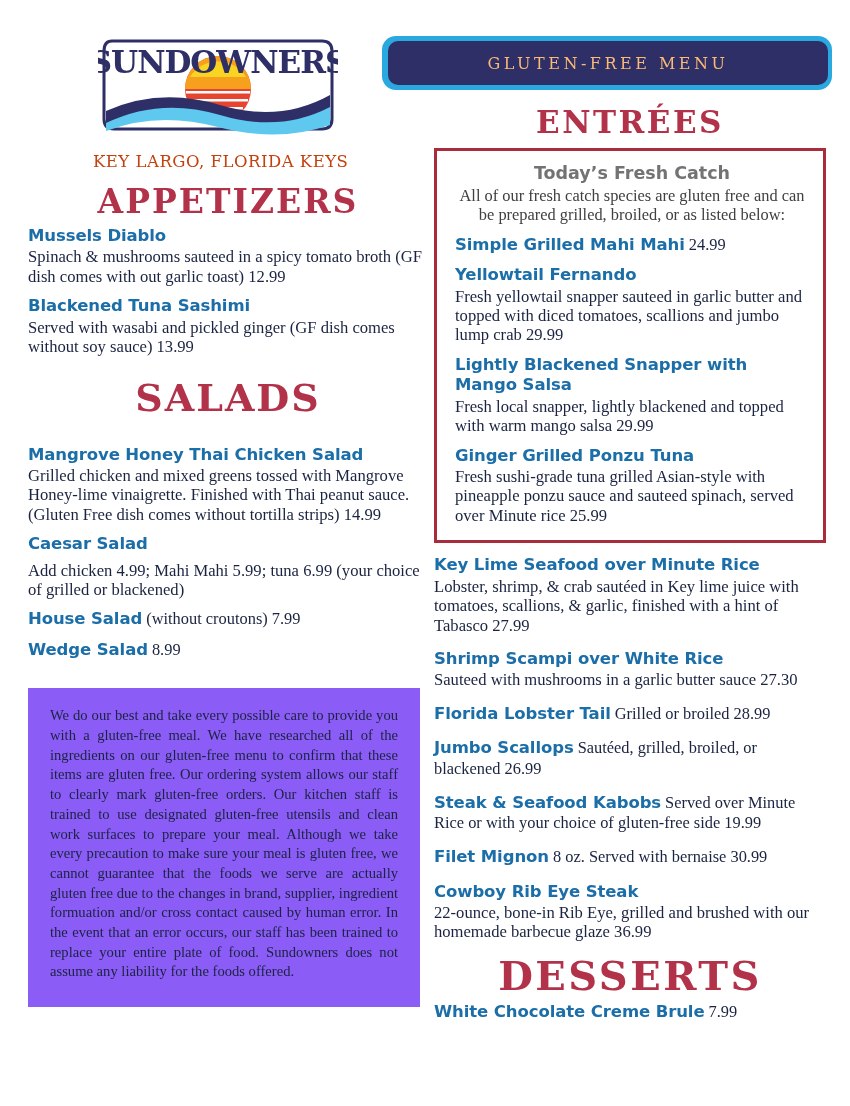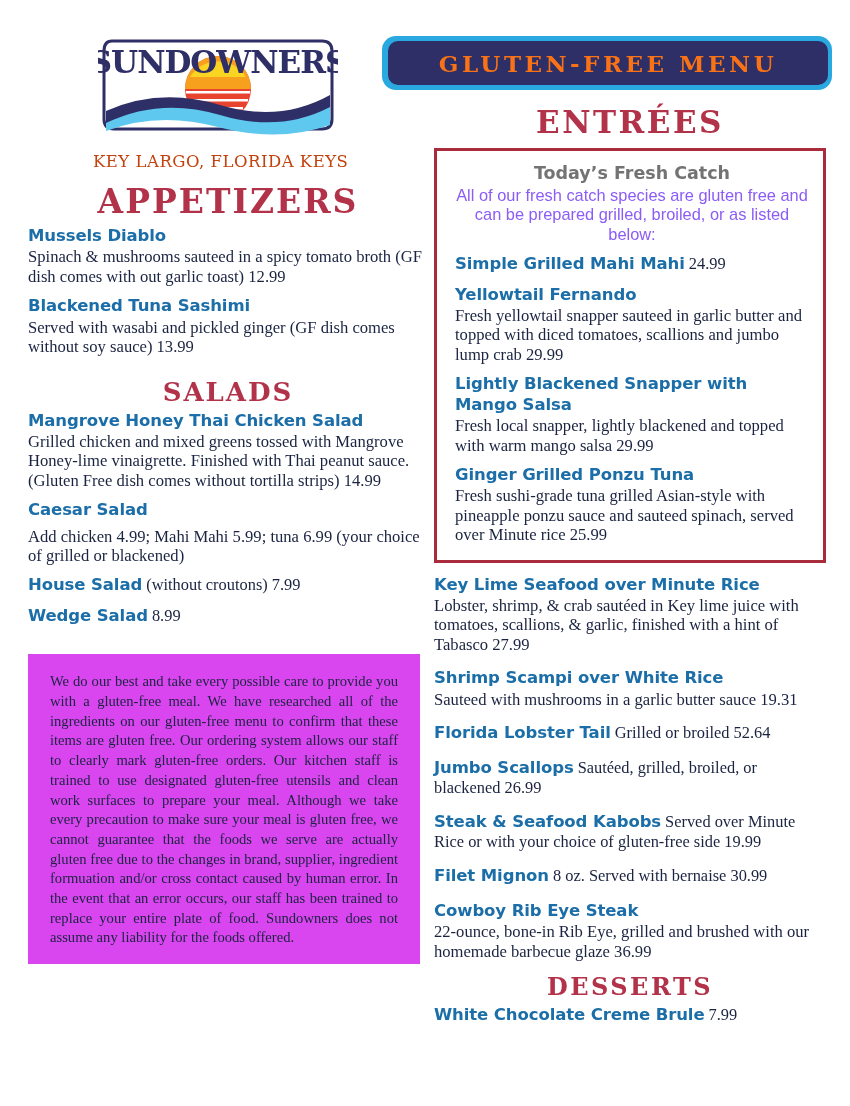--- a/index.html
+++ b/index.html
@@ -38,40 +38,40 @@
     padding: 5px 4px 5px 6px;
   }
   .banner-inner {
     width: 100%; height: 100%;
     background: #2e2f66;
     border-radius: 10px;
     display: flex; align-items: center; justify-content: center;
   }
   .banner-text {
     font-family: "DejaVu Serif", serif;
-    font-weight: bold;
-    font-size: 23px;
+    font-weight: normal;
+    font-size: 16px;
     letter-spacing: 3.5px;
-    color: #f97316;
+    color: #fdba74;
     white-space: nowrap;
   }
 
   
   .section-head {
     font-family: "DejaVu Serif", serif;
     font-weight: bold;
     color: #b2324a;
     text-align: center;
     letter-spacing: 2px;
     line-height: 1;
   }
   .sh-appetizers { font-size: 33px; margin: 14px 0 8px 0; }
-  .sh-salads     { font-size: 26px; margin: 22px 0 6px 0; }
+  .sh-salads     { font-size: 38px; margin: 22px 0 28px 0; }
   .sh-entrees    { font-size: 31px; margin: 12px 0 10px 0; letter-spacing: 2.5px; }
-  .sh-desserts   { font-size: 24px; margin: 14px 0 6px 0; letter-spacing: 2.5px; }
+  .sh-desserts   { font-size: 40px; margin: 14px 0 6px 0; letter-spacing: 2.5px; }
 
   
   .dish { margin-bottom: 5px; }
   .dish-name {
     font-family: "DejaVu Sans", sans-serif;
     font-weight: bold;
     font-size: 16.5px;
     color: #1b6ea8;
     line-height: 1.24;
     letter-spacing: -0.1px;
@@ -89,23 +89,23 @@
     font-size: 16.4px;
     color: #1a2340;
     letter-spacing: 0;
   }
   .gap-sm { height: 5px; }
   .gap-md { height: 9px; }
 
   
   .disclaimer {
     margin-top: 28px;
-    background: #d946ef;
+    background: #8b5cf6;
     width: 392px;
-    padding: 18px 22px 16px 22px;
+    padding: 18px 22px 25px 22px;
   }
   .disclaimer p {
     font-family: "Liberation Serif", serif;
     font-size: 14.6px;
     line-height: 1.35;
     color: #1a2340;
     text-align: justify;
   }
 
   
@@ -116,25 +116,25 @@
   }
   .catch-title {
     font-family: "DejaVu Sans", sans-serif;
     font-weight: bold;
     font-size: 17.5px;
     color: #737373;
     text-align: center;
     margin-bottom: 3px;
   }
   .catch-sub {
-    font-family: Liberation Sans, sans-serif;
+    font-family: Liberation Serif, serif;
     font-size: 16.4px;
     line-height: 1.18;
     text-align: center;
-    color: #8b5cf6;
+    color: #404040;
     margin-bottom: 10px;
   }
 
   .desserts-wrap { margin-top: 6px; }
 </style>
 </head>
 <body>
 
 <div class="page">
 
@@ -239,26 +239,26 @@
     </div>
 
     <div style="height:12px"></div>
     <div class="dish">
       <div class="dish-name">Key Lime Seafood over Minute Rice</div>
       <div class="dish-desc">Lobster, shrimp, &amp; crab sautéed in Key lime juice with tomatoes, scallions, &amp; garlic, finished with a hint of Tabasco  27.99</div>
     </div>
     <div class="gap-md"></div>
     <div class="dish">
       <div class="dish-name">Shrimp Scampi over White Rice</div>
-      <div class="dish-desc">Sauteed with mushrooms in a garlic butter sauce  19.31</div>
+      <div class="dish-desc">Sauteed with mushrooms in a garlic butter sauce  27.30</div>
     </div>
     <div class="gap-md"></div>
     <div class="dish">
       <span class="dish-name">Florida Lobster Tail</span>
-      <span class="inline-desc">Grilled or broiled  52.64</span>
+      <span class="inline-desc">Grilled or broiled  28.99</span>
     </div>
     <div class="gap-md"></div>
     <div class="dish">
       <span class="dish-name">Jumbo Scallops</span>
       <span class="inline-desc">Sautéed, grilled, broiled, or blackened  26.99</span>
     </div>
     <div class="gap-md"></div>
     <div class="dish">
       <span class="dish-name">Steak &amp; Seafood Kabobs</span>
       <span class="inline-desc">Served over Minute Rice or with your choice of gluten-free side  19.99</span>

